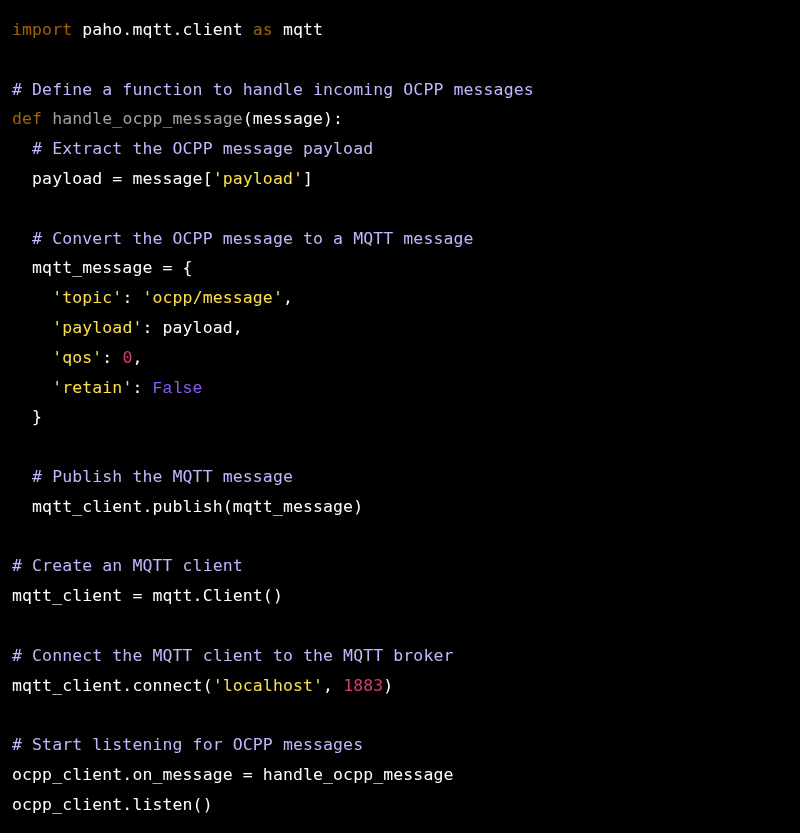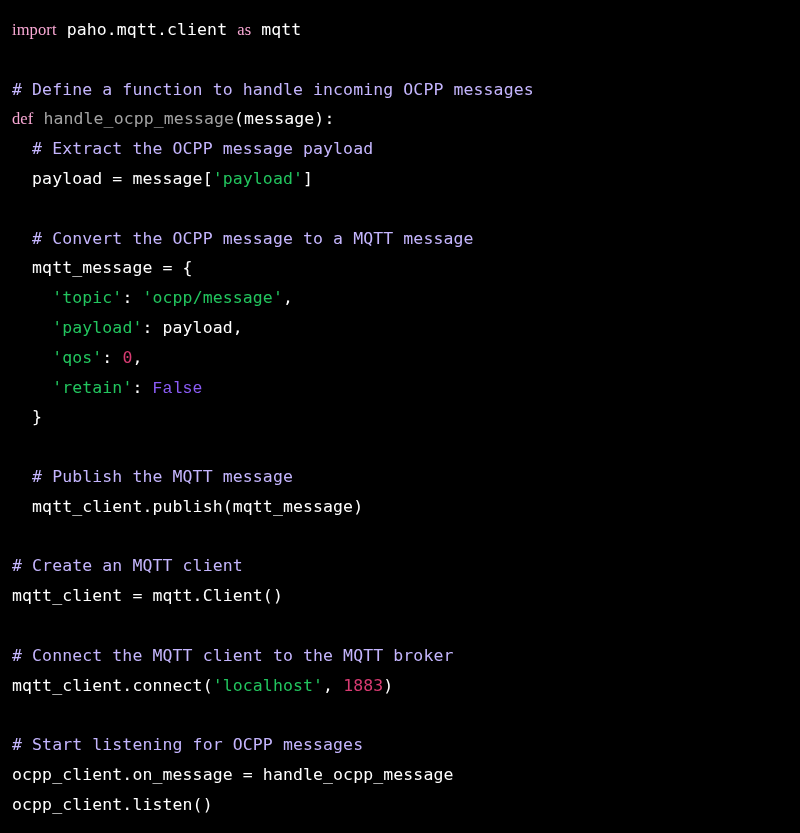--- a/index.html
+++ b/index.html
@@ -4,23 +4,23 @@
 <style>
   html, body { margin:0; padding:0; }
   body { width:800px; height:833px; background:#000000; overflow:hidden; }
   .code {
     position:absolute; left:12px; top:15px;
     font-family:"DejaVu Sans Mono", "Liberation Mono", monospace;
     font-size:16.5px; line-height:29.8px; color:#ffffff;
     white-space:pre; letter-spacing:0.1px;
   }
   .line { height:29.8px; }
-  .kw { color:#f9a8d4;font-family:Liberation Serif, serif; }
+  .kw { color:#a16207; }
   .fn { color:#a3a3a3; }
   .cm { color:#c4b5fd; }
-  .st { color:#22c55e; }
+  .st { color:#fde047; }
   .nm { color:#d83b72; }
   .bl { color:#8b5cf6;font-family:Liberation Mono, monospace; }
 </style>
 </head>
 <body>
 
 <div class="code" id="code"><div class="line"><span class="kw">import</span><span> paho.mqtt.client </span><span class="kw">as</span><span> mqtt</span></div><div class="line"> </div><div class="line"><span class="cm"># Define a function to handle incoming OCPP messages</span></div><div class="line"><span class="kw">def</span><span> </span><span class="fn">handle_ocpp_message</span><span>(message):</span></div><div class="line"><span class="cm">  # Extract the OCPP message payload</span></div><div class="line"><span>  payload = message[</span><span class="st">'payload'</span><span>]</span></div><div class="line"> </div><div class="line"><span class="cm">  # Convert the OCPP message to a MQTT message</span></div><div class="line"><span>  mqtt_message = {</span></div><div class="line"><span>    </span><span class="st">'topic'</span><span>: </span><span class="st">'ocpp/message'</span><span>,</span></div><div class="line"><span>    </span><span class="st">'payload'</span><span>: payload,</span></div><div class="line"><span>    </span><span class="st">'qos'</span><span>: </span><span class="nm">0</span><span>,</span></div><div class="line"><span>    </span><span class="st">'retain'</span><span>: </span><span class="bl">False</span></div><div class="line"><span>  }</span></div><div class="line"> </div><div class="line"><span class="cm">  # Publish the MQTT message</span></div><div class="line"><span>  mqtt_client.publish(mqtt_message)</span></div><div class="line"> </div><div class="line"><span class="cm"># Create an MQTT client</span></div><div class="line"><span>mqtt_client = mqtt.Client()</span></div><div class="line"> </div><div class="line"><span class="cm"># Connect the MQTT client to the MQTT broker</span></div><div class="line"><span>mqtt_client.connect(</span><span class="st">'localhost'</span><span>, </span><span class="nm">1883</span><span>)</span></div><div class="line"> </div><div class="line"><span class="cm"># Start listening for OCPP messages</span></div><div class="line"><span>ocpp_client.on_message = handle_ocpp_message</span></div><div class="line"><span>ocpp_client.listen()</span></div></div>
 
 </body></html>

